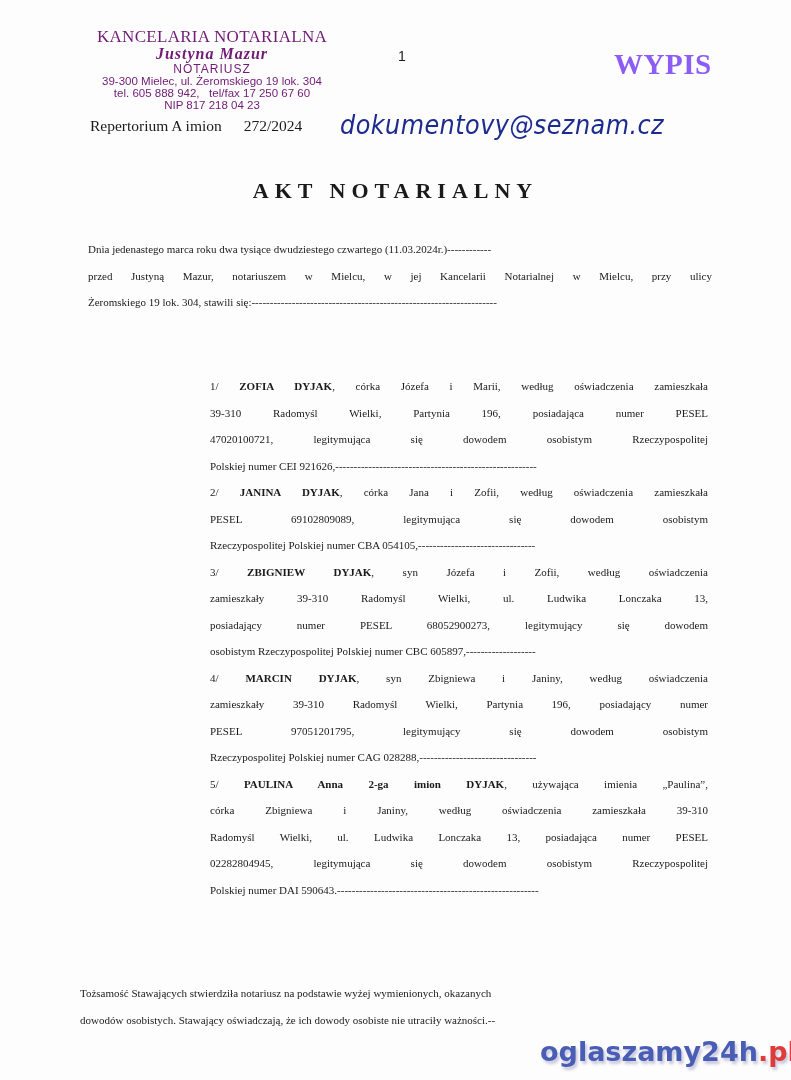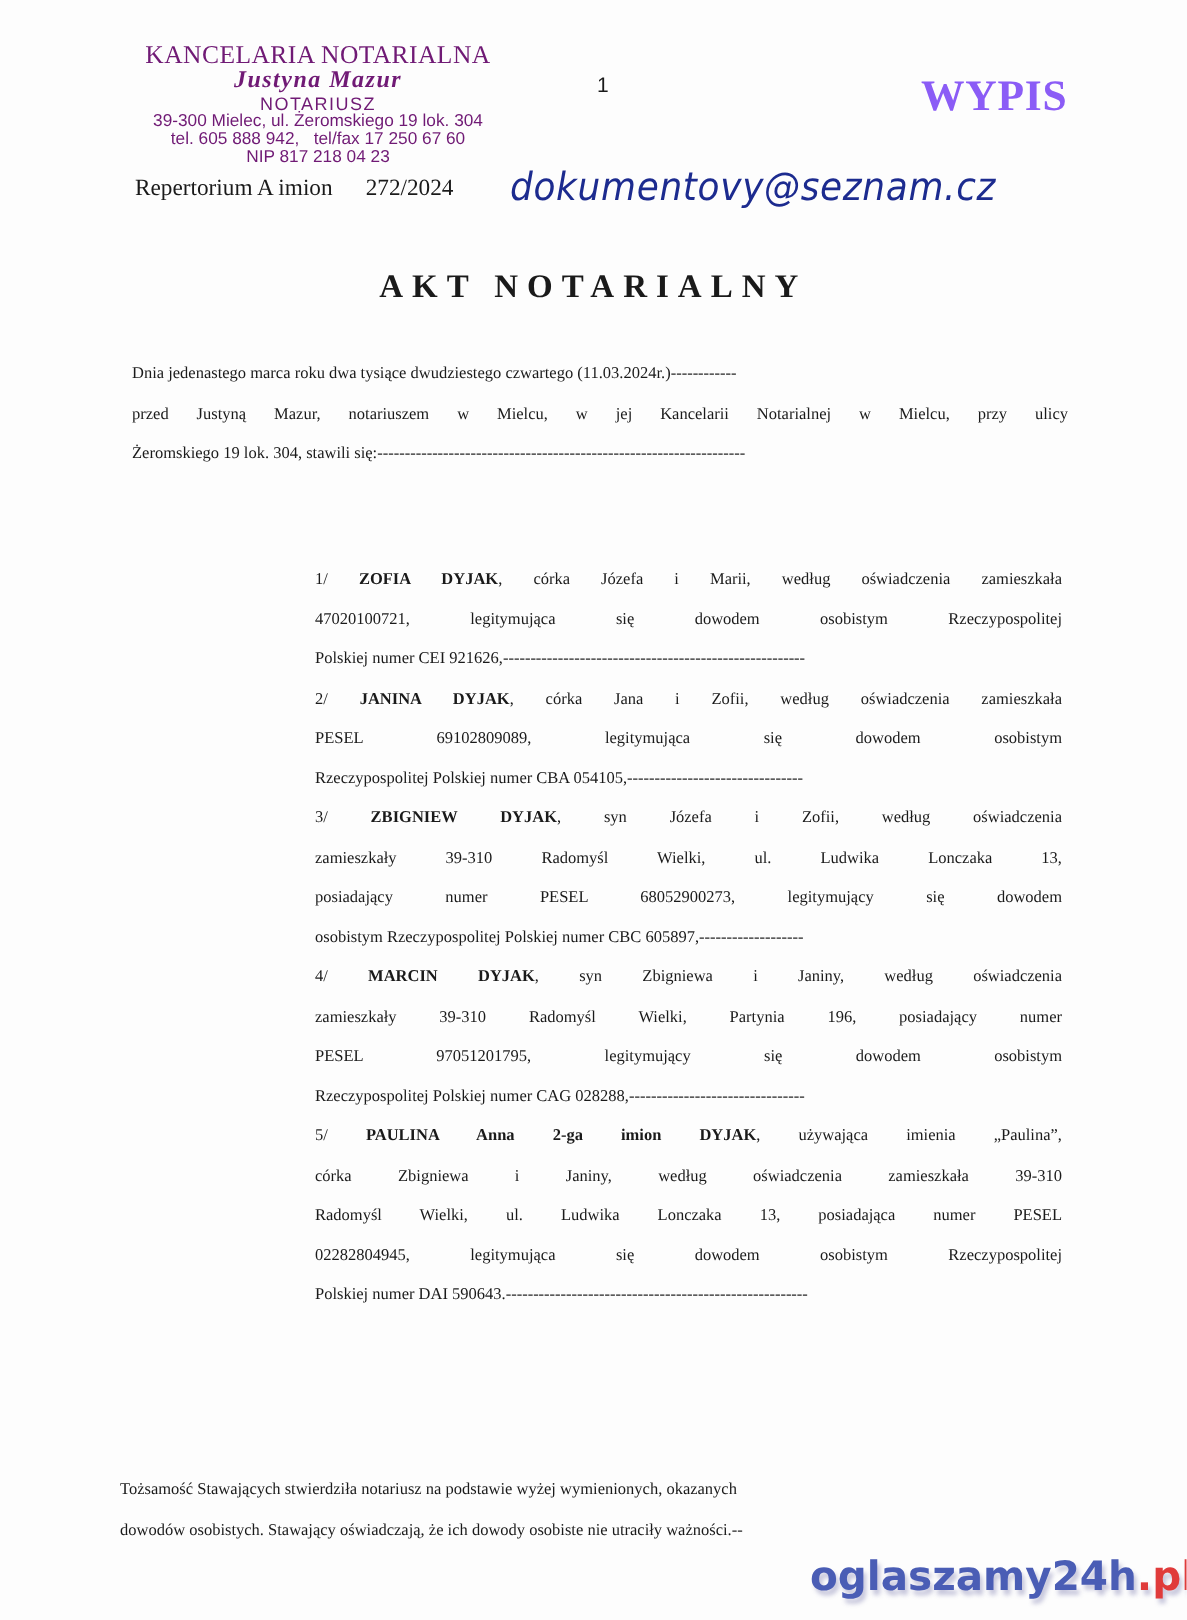--- a/index.html
+++ b/index.html
@@ -68,20 +68,21 @@
 
 <div class="p intro">
   <span class="line">Dnia jedenastego marca roku dwa tysiące dwudziestego czwartego (11.03.2024r.)------------</span>
   <span class="just">przed Justyną Mazur, notariuszem w Mielcu, w jej Kancelarii Notarialnej w Mielcu, przy ulicy</span>
   <span class="line">Żeromskiego 19 lok. 304, stawili się:-------------------------------------------------------------------</span>
 </div>
 
 <div class="p parties">
   <div class="party">
     <span class="just"><span>1/ </span><b>ZOFIA DYJAK</b><span>, córka Józefa i Marii, według oświadczenia zamieszkała</span></span>
+    <span class="just">39-310 Radomyśl Wielki, Partynia 196, posiadająca numer PESEL</span>
     <span class="just">47020100721, legitymująca się dowodem osobistym Rzeczypospolitej</span>
     <span class="line">Polskiej numer CEI 921626,-------------------------------------------------------</span>
   </div>
   <div class="party">
     <span class="just"><span>2/ </span><b>JANINA DYJAK</b><span>, córka Jana i Zofii, według oświadczenia zamieszkała</span></span>
     <span class="just">PESEL 69102809089, legitymująca się dowodem osobistym</span>
     <span class="line">Rzeczypospolitej Polskiej numer CBA 054105,--------------------------------</span>
   </div>
   <div class="party">
     <span class="just"><span>3/ </span><b>ZBIGNIEW DYJAK</b><span>, syn Józefa i Zofii, według oświadczenia</span></span>

